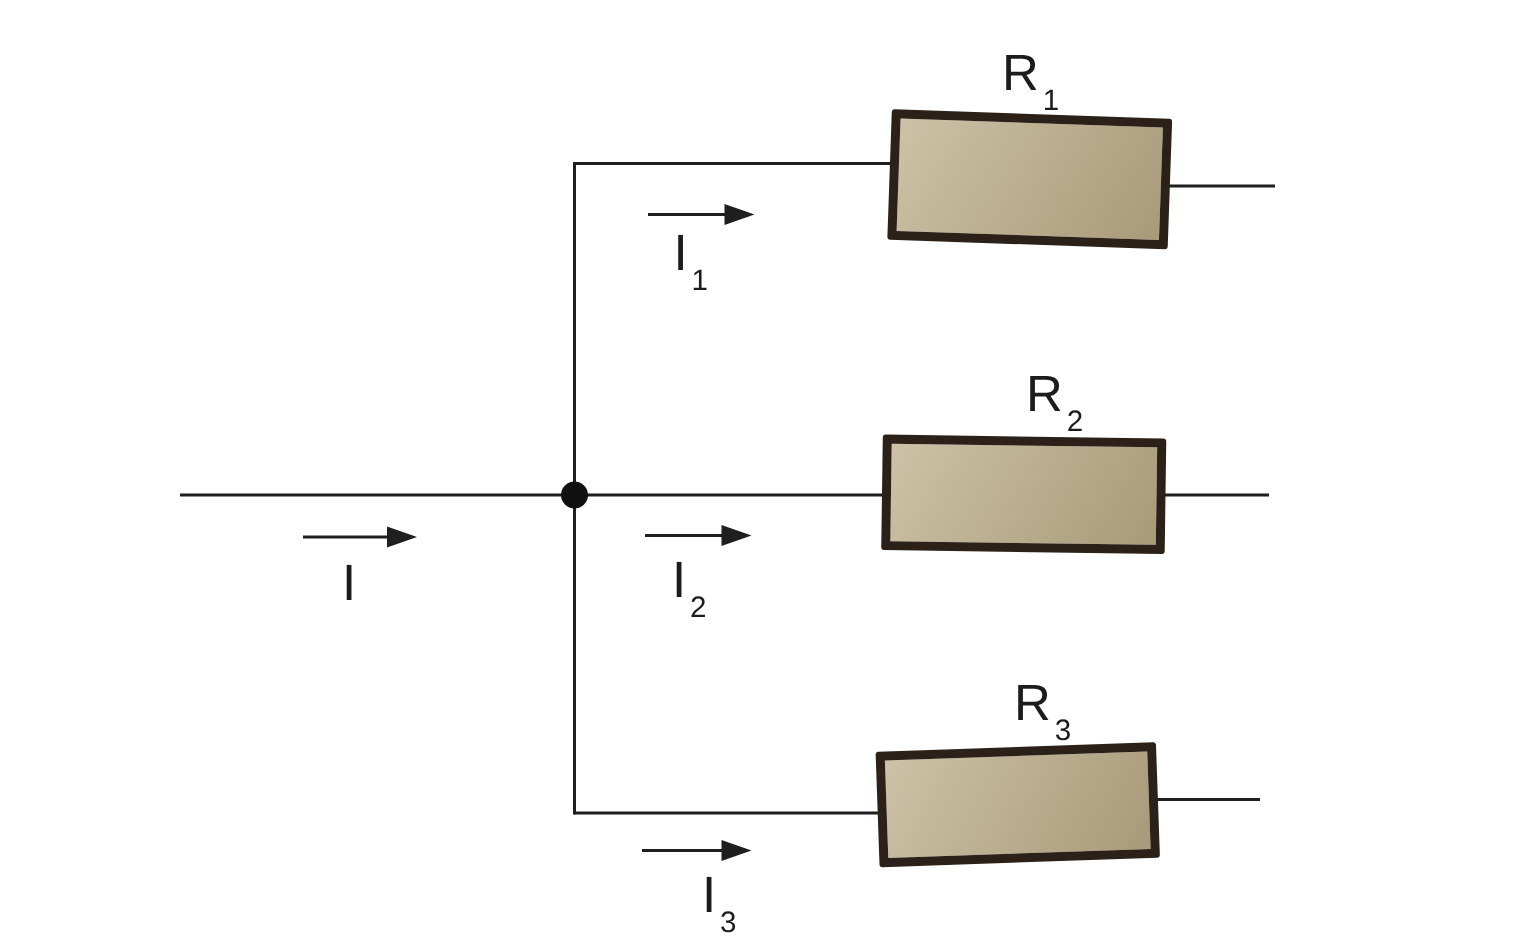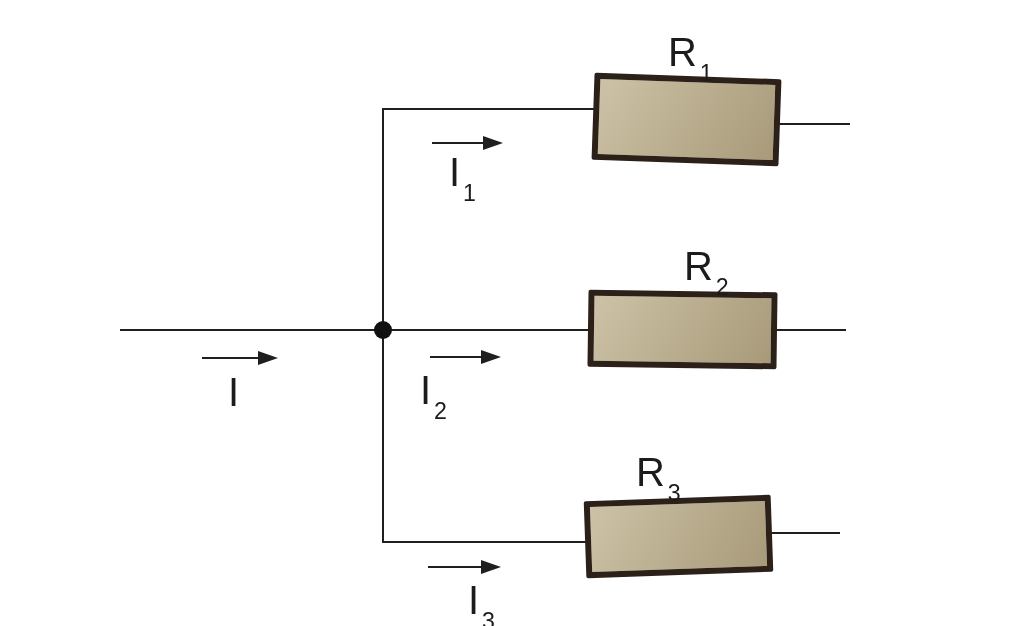--- a/index.html
+++ b/index.html
@@ -31,21 +31,21 @@
   }
   .resistor{
     position:absolute;
     border:6px solid var(--resistor-border);
     background:linear-gradient(120deg, var(--resistor-fill-light) 0%, var(--resistor-fill-dark) 100%);
     box-sizing:border-box;
     border-radius:2px;
   }
   .lbl{
     position:absolute;
-    font-size:40px;
+    font-size:34px;
     line-height:1;
     letter-spacing:1px;
     white-space:nowrap;
   }
   .lbl sub{
     font-size:0.58em;
     position:relative;
     top:0.28em;
     left:0.08em;
   }
@@ -84,35 +84,35 @@
   <div class="resistor" style="left:593px;top:76px;width:187px;height:87px;transform:rotate(2deg)"></div>
   <div class="resistor" style="left:588px;top:291px;width:189px;height:77px;transform:rotate(0.8deg)"></div>
   <div class="resistor" style="left:585px;top:498px;width:187px;height:77px;transform:rotate(-2deg)"></div>
 
   <div class="lbl" style="left:668px;top:32px">
     <span>R</span><sub>1</sub>
   </div>
   <div class="lbl" style="left:684px;top:246px">
     <span>R</span><sub>2</sub>
   </div>
-  <div class="lbl" style="left:636px;top:452px">
+  <div class="lbl" style="left:676px;top:452px">
     <span>R</span><sub>3</sub>
   </div>
 
   <div class="arrow" style="left:202px;top:357px;width:58px"></div>
   <div class="arrow" style="left:432px;top:142px;width:53px"></div>
   <div class="arrow" style="left:430px;top:356px;width:53px"></div>
   <div class="arrow" style="left:428px;top:566px;width:55px"></div>
 
   <div class="lbl" style="left:228px;top:372px">
     <span>I</span><sub></sub>
   </div>
   <div class="lbl" style="left:449px;top:152px">
     <span>I</span><sub>1</sub>
   </div>
-  <div class="lbl" style="left:420px;top:370px">
+  <div class="lbl" style="left:448px;top:370px">
     <span>I</span><sub>2</sub>
   </div>
   <div class="lbl" style="left:468px;top:580px">
     <span>I</span><sub>3</sub>
   </div>
 
 </div>
 
 </body></html>

